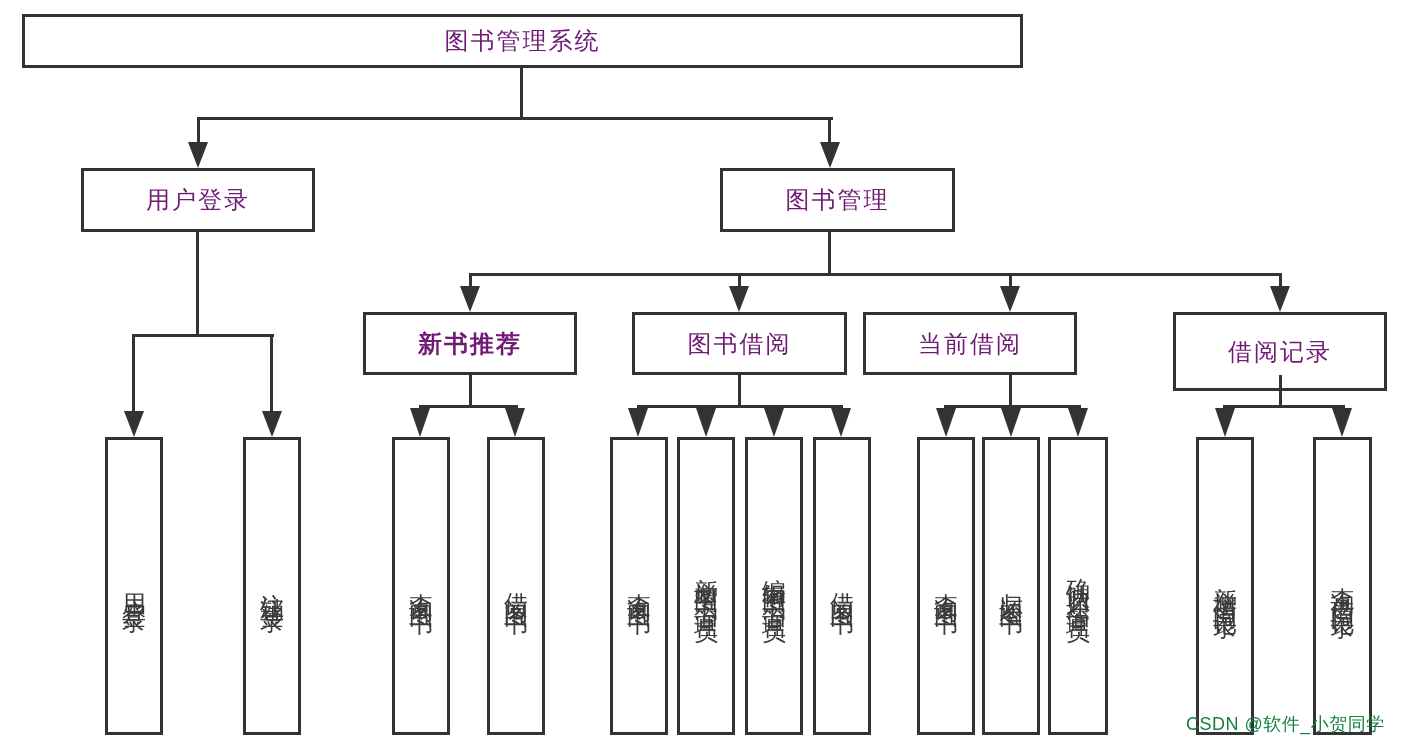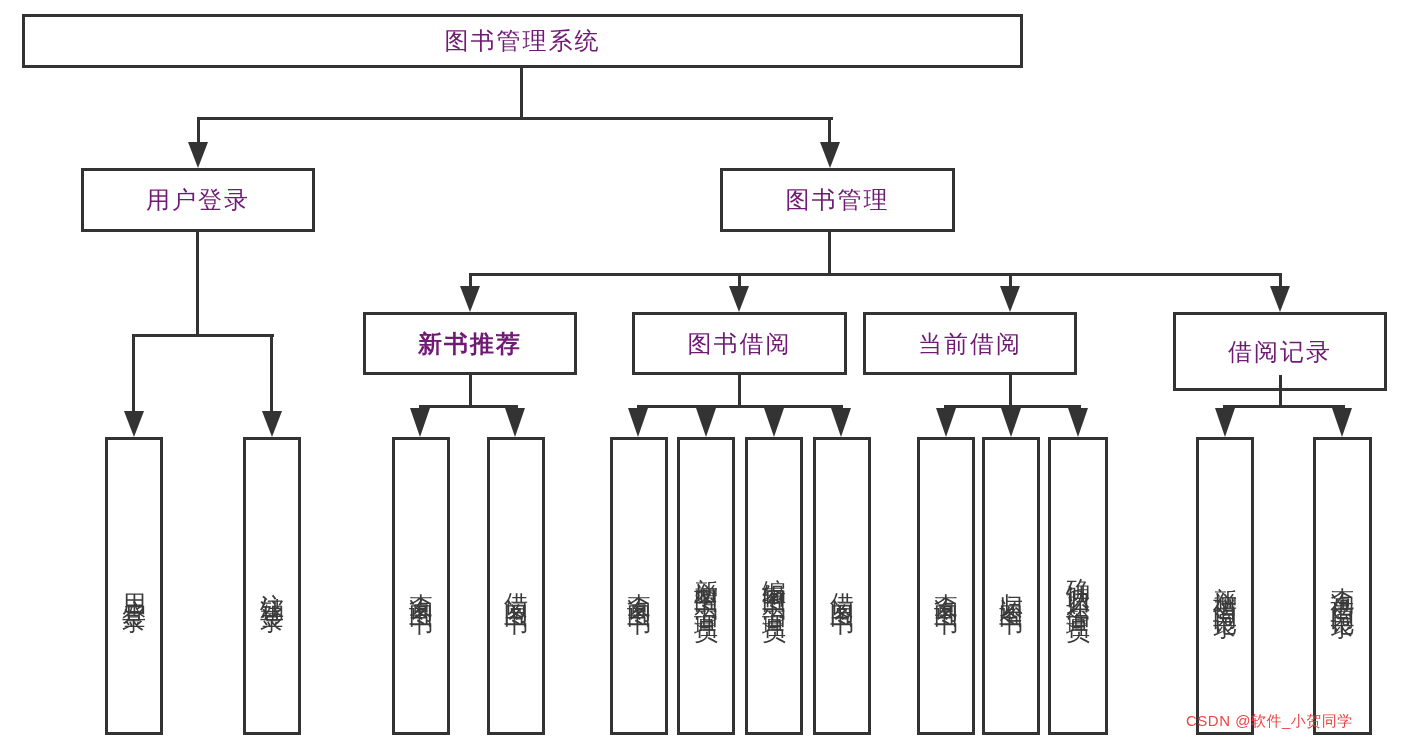--- a/index.html
+++ b/index.html
@@ -58,23 +58,23 @@
     position: absolute;
     width: 0; height: 0;
     border-left: 10px solid transparent;
     border-right: 10px solid transparent;
     border-top: 29px solid #333333;
   }
   #watermark {
     position: absolute;
     left: 1186px;
     top: 712px;
-    font-size: 15px;
+    font-size: 18px;
     letter-spacing: 0.5px;
-    color: #ef4444;
+    color: #15803d;
     z-index: 10;
     white-space: nowrap;
   }
 </style>
 </head>
 <body>
 
 <div id="canvas">
 
   <div class="box" style="left:22px; top:14px; width:1001px; height:54px;">图书管理系统</div>

